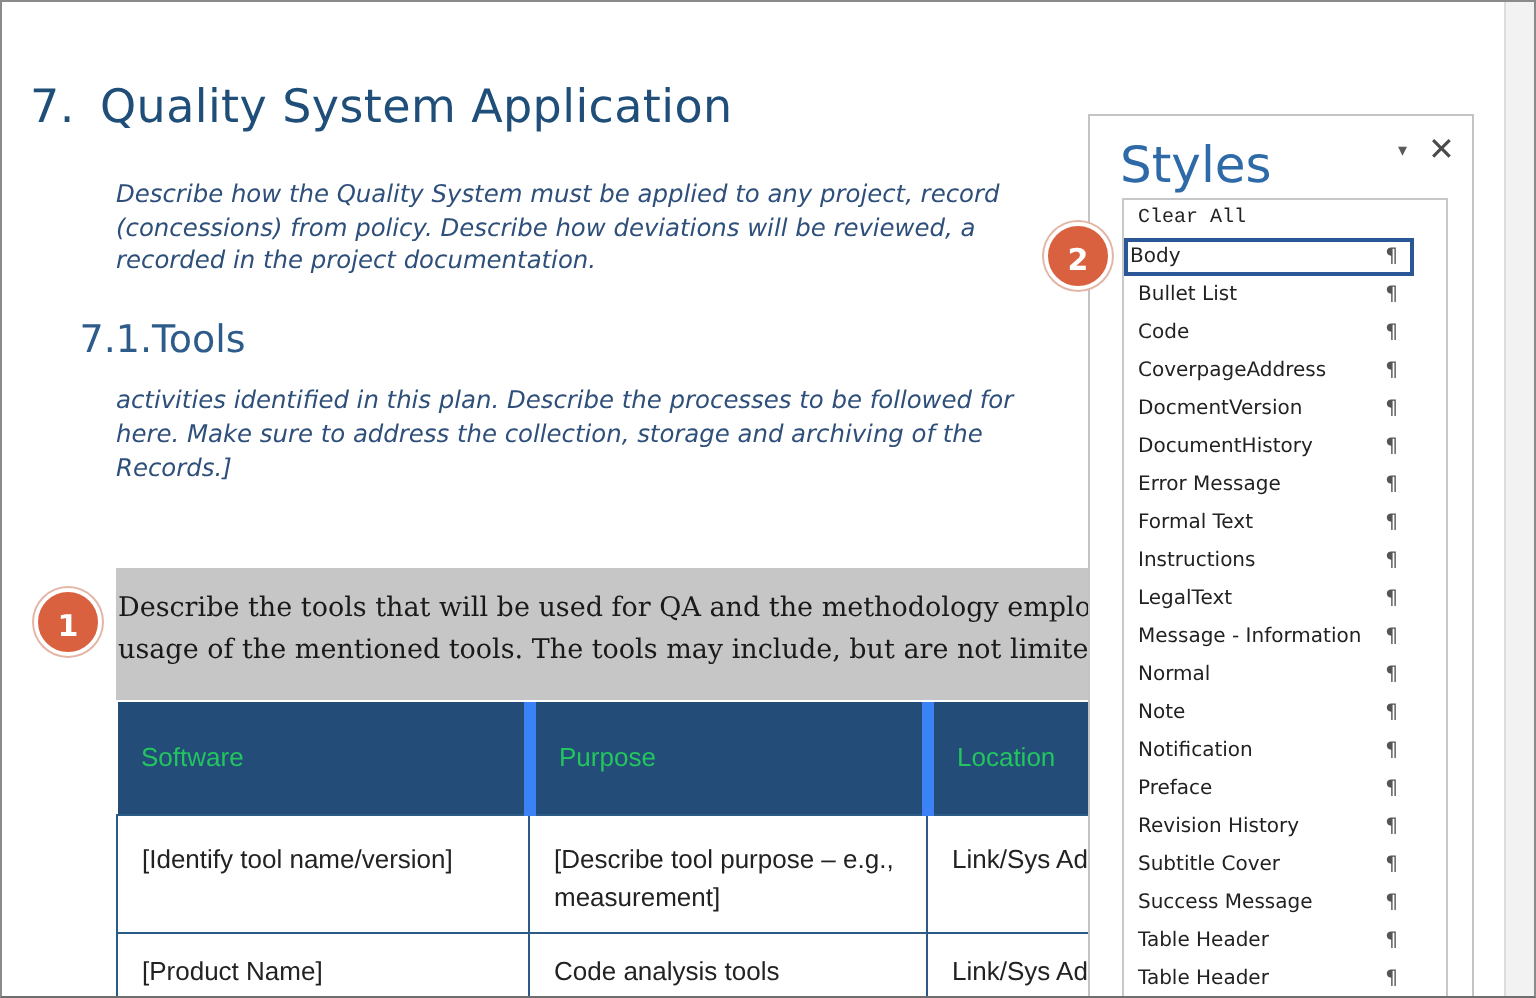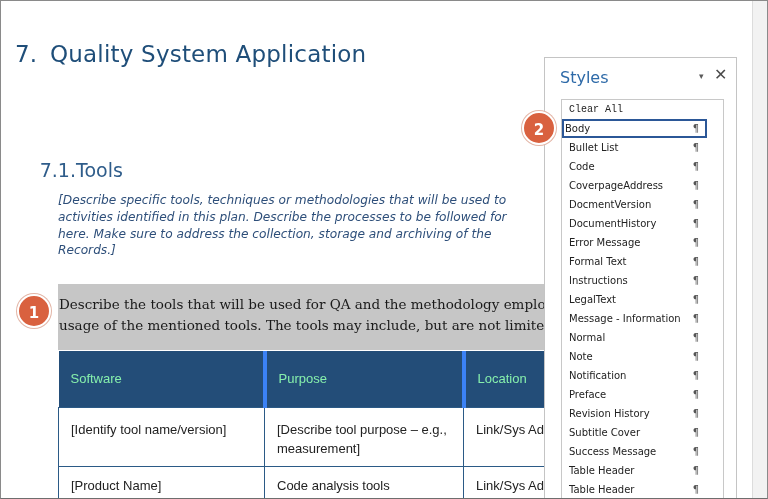--- a/index.html
+++ b/index.html
@@ -18,36 +18,36 @@
   .h2 { position: absolute; left: 17px; top: 158px; font-family: "DejaVu Sans", sans-serif; font-size: 19px; color: #2e5c8a; white-space: nowrap; text-align: right; }
   .h2 .num { display: inline-block; width: 58px; }
 
   .instr { position: absolute; left: 57px; top: 191px; width: 487px; font-family: "DejaVu Sans", sans-serif; font-style: italic; font-size: 12.2px; line-height: 16.8px; color: #2e4f7a; white-space: nowrap; overflow: hidden; }
 
   .highlight { position: absolute; left: 57px; top: 283px; width: 487px; height: 66px; background: #c6c6c6; }
   .body-text { position: absolute; left: 58px; top: 293px; width: 486px; font-family: "DejaVu Serif", serif; font-size: 13.5px; line-height: 21px; color: #1a1a1a; white-space: nowrap; overflow: hidden; }
 
   .tbl-wrap { position: absolute; left: 57px; top: 350px; width: 487px; height: 149px; overflow: hidden; }
   table.tools { border-collapse: collapse; width: 600px; table-layout: fixed; font-family: "Liberation Sans", sans-serif; font-size: 13px; color: #222; }
-  table.tools th { background: #234d78; color: #86efac; font-weight: normal; text-align: left; height: 56px; padding: 0 12px; border-right: 4px solid #3b82f6; }
+  table.tools th { background: #234d78; color: #22c55e; font-weight: normal; text-align: left; height: 56px; padding: 0 12px; border-right: 6px solid #3b82f6; }
   table.tools td { vertical-align: top; padding: 12px 12px 8px 12px; border: 1px solid #2b5a86; line-height: 19px; background: #fff; }
   table.tools tr.r1 td { height: 57px; }
   table.tools tr.r2 td { height: 37px; padding-top: 9px; }
   table.tools col.c1 { width: 206px; }
   table.tools col.c2 { width: 199px; }
   table.tools col.c3 { width: 195px; }
 
   .doc-edge { position: absolute; left: 544px; top: 0; width: 16px; height: 499px; background: #ffffff; }
 
   .badge { position: absolute; width: 34px; height: 34px; border-radius: 50%; background: #d9613f; color: #fff; font-family: "DejaVu Sans", sans-serif; font-weight: bold; font-size: 15px; text-align: center; line-height: 34px; border: 2px solid #ffffff; box-shadow: 0 0 0 1px #e3b5a6; }
   .badge-1 { left: 16px; top: 293px; }
   .badge-2 { left: 521px; top: 110px; }
 
   .styles-pane { position: absolute; left: 543px; top: 56px; width: 193px; height: 450px; background: #ffffff; border: 1px solid #c4c4c4; }
-  .styles-title { position: absolute; left: 15px; top: 10px; font-family: "DejaVu Sans", sans-serif; font-size: 16px; color: #2e6aa8; }
+  .styles-title { position: absolute; left: 15px; top: 10px; font-family: "DejaVu Sans", sans-serif; font-size: 25px; color: #2e6aa8; }
   .pane-menu { position: absolute; left: 154px; top: 13px; width: 10px; height: 10px; color: #5a5a5a; font-size: 9px; line-height: 10px; cursor: pointer; }
   .pane-close { position: absolute; left: 169px; top: 9px; width: 14px; height: 16px; color: #4a4a4a; font-size: 16px; line-height: 16px; cursor: pointer; }
 
   .style-list { position: absolute; left: 16px; top: 41px; width: 163px; height: 420px; border: 1px solid #c8c8c8; background: #fff; overflow: hidden; }
   .style-item { position: relative; height: 19px; line-height: 19px; padding-left: 7px; font-family: "DejaVu Sans", sans-serif; font-size: 10px; color: #222; white-space: nowrap; cursor: pointer; }
   .style-item.clear { height: 19px; font-family: Liberation Mono, monospace; }
   .style-item.selected { border: 2px solid #2b5797; line-height: 15px; padding-left: 1px; margin: 0 16px 0 0; }
   .style-item .para { position: absolute; right: 24px; top: 0; font-size: 10px; color: #555; }
   .style-item.selected .para { right: 6px; }
 
@@ -56,27 +56,31 @@
 </head>
 <body>
 
 <div class="frame">
 
   <div class="doc">
     <div class="h1">
       <span class="num">7.</span><span>Quality System Application</span>
     </div>
 
+    <div class="intro">
+      <div>Describe how the Quality System must be applied to any project, record</div>
+      <div>(concessions) from policy. Describe how deviations will be reviewed, a</div>
+      <div>recorded in the project documentation.</div>
+    </div>
 
     <div class="h2">
       <span class="num">7.1.</span><span>Tools</span>
     </div>
 
     <div class="instr">
-      <div>[Describe specific tools, techniques or methodologies that will be used to</div>
       <div>activities identified in this plan. Describe the processes to be followed for</div>
       <div>here.  Make sure to address the collection, storage and archiving of the</div>
       <div>Records.]</div>
     </div>
 
     <div class="highlight"></div>
     <div class="body-text">
       <div>Describe the tools that will be used for QA and the methodology employ</div>
       <div>usage of the mentioned tools.  The tools may include, but are not limited</div>
     </div>

